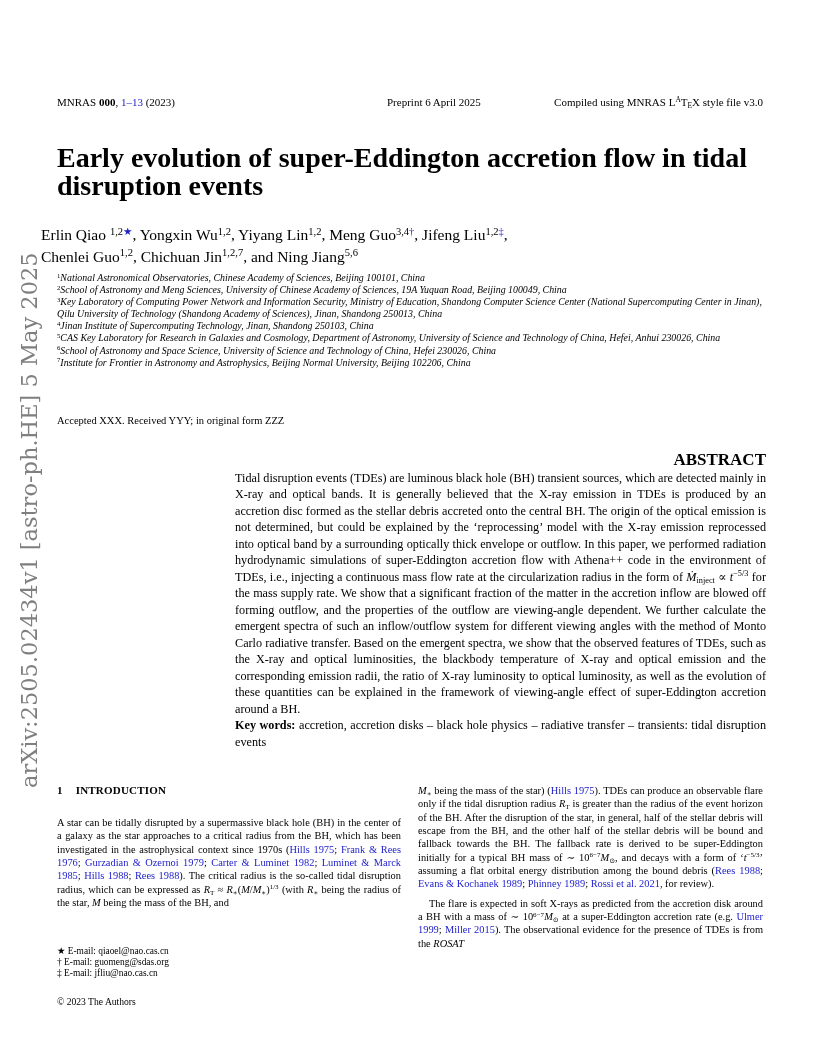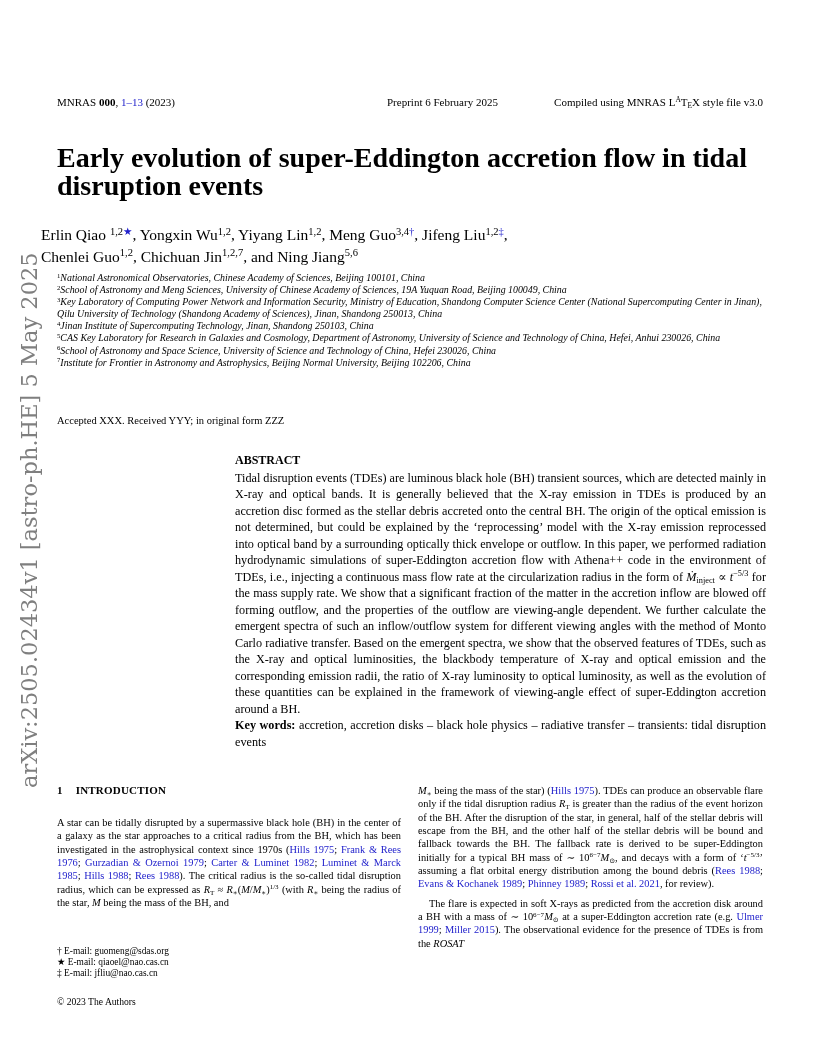--- a/index.html
+++ b/index.html
@@ -26,21 +26,21 @@
   .authors{position:absolute;left:41px;top:224px;width:706px;
            font-size:15.5px;line-height:21.5px}
 
   .affils{position:absolute;left:57px;top:272px;width:706px;
           font-size:9.9px;line-height:12.1px}
 
   .accepted{position:absolute;left:57px;top:415px;font-size:10.5px}
 
   .abstract{position:absolute;left:235px;top:452px;width:531px;
             font-size:12.2px;line-height:16.5px;text-align:justify}
-  .abstract-heading{font-weight:700;font-size:12px;text-align:left;margin-bottom:1px}
+  .abstract-heading{font-weight:700;font-size:17px;text-align:right;margin-bottom:1px}
   .keywords{}
 
   .col-left{position:absolute;left:57px;top:784px;width:344px}
   .col-right{position:absolute;left:418px;top:784px;width:345px}
   .section-heading{font-size:11px;font-weight:700;margin-bottom:20px;letter-spacing:.2px}
   .section-heading .num{margin-right:13px}
   .body-text{font-size:10.4px;line-height:13.35px;text-align:justify}
   .para-2{margin-top:6px;text-indent:11px}
 
   .footnotes{position:absolute;left:57px;top:946px;width:344px;
@@ -55,21 +55,21 @@
 </style>
 </head>
 <body>
 
 <div id="page">
 
   <div class="stamp">arXiv:2505.02434v1  [astro-ph.HE]  5 May 2025</div>
 
   <div class="hdr">
     <span class="hdr-left"><span>MNRAS </span><span class="k-b">000</span><span>, </span><span class="k-link">1–13</span><span> (2023)</span></span>
-    <span class="hdr-center">Preprint 6 February 2025</span>
+    <span class="hdr-center">Preprint 6 April 2025</span>
     <span class="hdr-right"><span>Compiled using MNRAS L</span><span class="k-sup">A</span><span>T</span><span class="k-sub">E</span><span>X style file v3.0</span></span>
   </div>
 
   <div class="title">Early evolution of super-Eddington accretion flow in tidal disruption events</div>
 
   <div class="authors">
     <div><span>Erlin Qiao </span><span class="k-sup">1,2</span><span class="k-sup k-link">★</span><span>, Yongxin Wu</span><span class="k-sup">1,2</span><span>, Yiyang Lin</span><span class="k-sup">1,2</span><span>, Meng Guo</span><span class="k-sup">3,4</span><span class="k-sup k-link">†</span><span>, Jifeng Liu</span><span class="k-sup">1,2</span><span class="k-sup k-link">‡</span><span>,</span></div>
     <div><span>Chenlei Guo</span><span class="k-sup">1,2</span><span>, Chichuan Jin</span><span class="k-sup">1,2,7</span><span>, and Ning Jiang</span><span class="k-sup">5,6</span></div>
   </div>
 
@@ -97,20 +97,20 @@
     </div>
     <div class="body-text"><span>A star can be tidally disrupted by a supermassive black hole (BH) in the center of a galaxy as the star approaches to a critical radius from the BH, which has been investigated in the astrophysical context since 1970s (</span><span class="k-link">Hills 1975</span><span>; </span><span class="k-link">Frank &amp; Rees 1976</span><span>; </span><span class="k-link">Gurzadian &amp; Ozernoi 1979</span><span>; </span><span class="k-link">Carter &amp; Luminet 1982</span><span>; </span><span class="k-link">Luminet &amp; Marck 1985</span><span>; </span><span class="k-link">Hills 1988</span><span>; </span><span class="k-link">Rees 1988</span><span>). The critical radius is the so-called tidal disruption radius, which can be expressed as </span><span class="k-i">R</span><span class="k-sub">T</span><span> ≈ </span><span class="k-i">R</span><span class="k-sub">∗</span><span>(</span><span class="k-i">M</span><span>/</span><span class="k-i">M</span><span class="k-sub">∗</span><span>)</span><span class="k-sup">1/3</span><span> (with </span><span class="k-i">R</span><span class="k-sub">∗</span><span> being the radius of the star, </span><span class="k-i">M</span><span> being the mass of the BH, and</span></div>
   </div>
 
   <div class="col-right">
     <div class="body-text"><span class="k-i">M</span><span class="k-sub">∗</span><span> being the mass of the star) (</span><span class="k-link">Hills 1975</span><span>). TDEs can produce an observable flare only if the tidal disruption radius </span><span class="k-i">R</span><span class="k-sub">T</span><span> is greater than the radius of the event horizon of the BH. After the disruption of the star, in general, half of the stellar debris will escape from the BH, and the other half of the stellar debris will be bound and fallback towards the BH. The fallback rate is derived to be super-Eddington initially for a typical BH mass of ∼ 10</span><span class="k-sup">6−7</span><span class="k-i">M</span><span class="k-sub">⊙</span><span>, and decays with a form of ‘</span><span class="k-i">t</span><span class="k-sup">−5/3</span><span>’ assuming a flat orbital energy distribution among the bound debris (</span><span class="k-link">Rees 1988</span><span>; </span><span class="k-link">Evans &amp; Kochanek 1989</span><span>; </span><span class="k-link">Phinney 1989</span><span>; </span><span class="k-link">Rossi et al. 2021</span><span>, for review).</span></div>
     <div class="body-text para-2"><span>The flare is expected in soft X-rays as predicted from the accretion disk around a BH with a mass of ∼ 10</span><span class="k-sup">6−7</span><span class="k-i">M</span><span class="k-sub">⊙</span><span> at a super-Eddington accretion rate (e.g. </span><span class="k-link">Ulmer 1999</span><span>; </span><span class="k-link">Miller 2015</span><span>). The observational evidence for the presence of TDEs is from the </span><span class="k-i">ROSAT</span></div>
   </div>
 
   <div class="footnotes">
+    <div>★ E-mail: qiaoel@nao.cas.cn</div>
     <div>† E-mail: guomeng@sdas.org</div>
-    <div>★ E-mail: qiaoel@nao.cas.cn</div>
     <div>‡ E-mail: jfliu@nao.cas.cn</div>
   </div>
 
   <div class="copyright">© 2023 The Authors</div>
 
 </div>
 
 </body></html>

